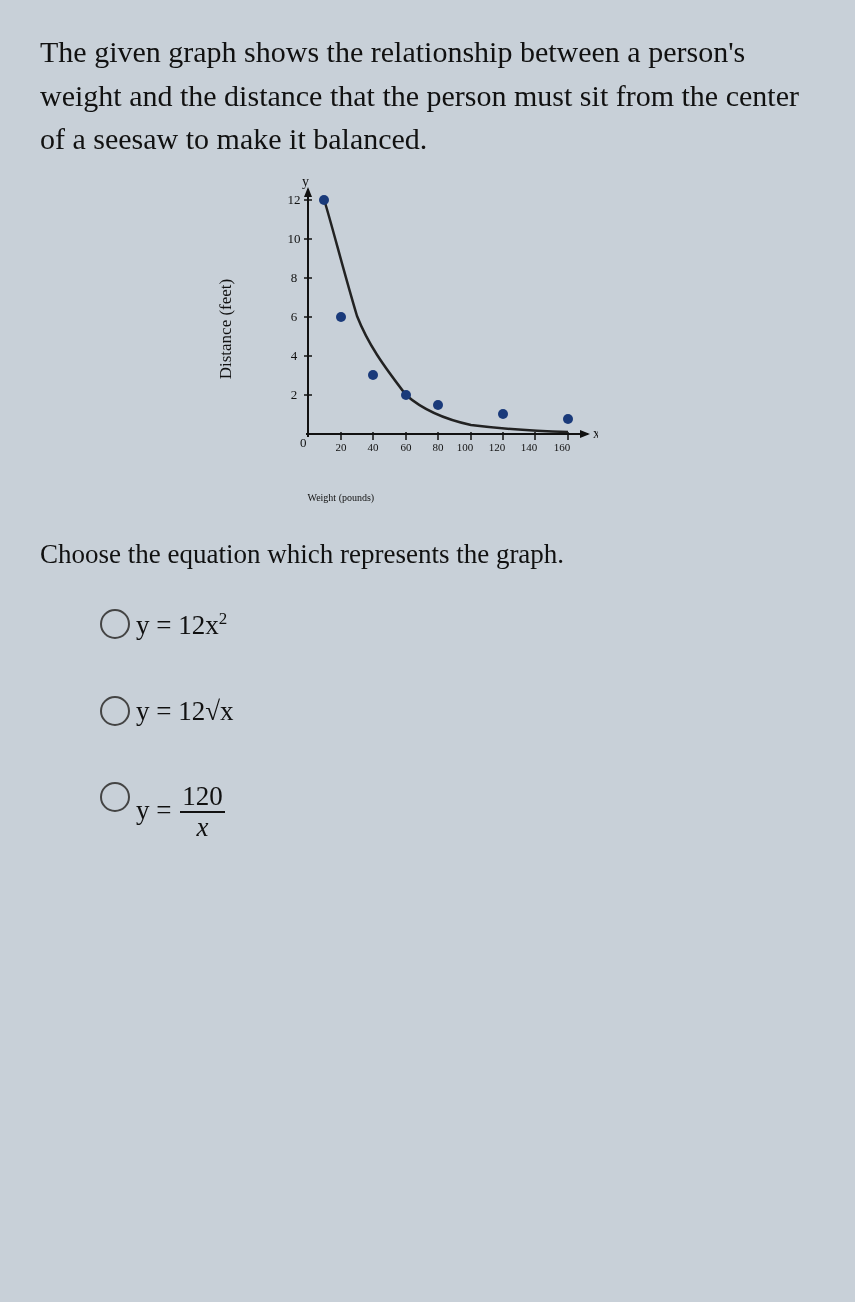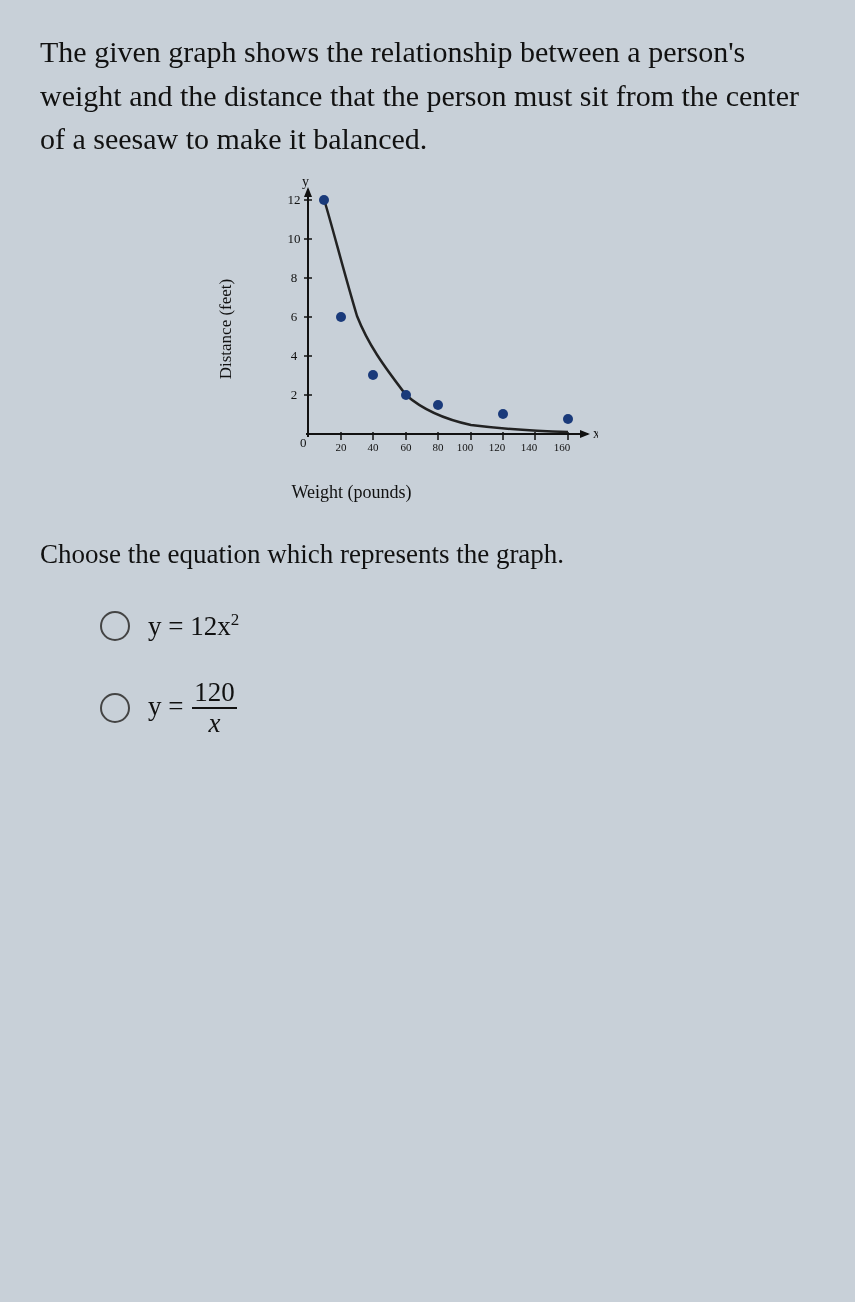--- a/index.html
+++ b/index.html
@@ -45,33 +45,33 @@
       position: absolute;
       bottom: -28px;
       left: 50%;
       transform: translateX(-30%);
       font-size: 17px;
       color: #111;
     }
     .question-text {
       font-size: 27px;
       line-height: 1.45;
-      margin-bottom: 36px;
+      margin-bottom: 16px;
     }
     .options {
       display: flex;
       flex-direction: column;
       gap: 36px;
       padding-left: 60px;
     }
     .option {
       display: flex;
-      align-items: center;
-      gap: 18px;
+      gap: 6px;
       font-size: 27px;
+      margin-top: 19px;
     }
     .radio-circle {
       width: 30px;
       height: 30px;
       border: 2.5px solid #444;
       border-radius: 50%;
       background: transparent;
       flex-shrink: 0;
     }
     .option-text {
@@ -156,38 +156,44 @@
       <circle cx="105" cy="196" r="5" fill="#1a3a7a"></circle>
 
       <circle cx="138" cy="216" r="5" fill="#1a3a7a"></circle>
 
       <circle cx="170" cy="226" r="5" fill="#1a3a7a"></circle>
 
       <circle cx="235" cy="235" r="5" fill="#1a3a7a"></circle>
 
       <circle cx="300" cy="240" r="5" fill="#1a3a7a"></circle>
     </svg>
-    <span class="x-label" style="position:absolute; bottom:-24px; left:90px; font-size:18px;">Weight (pounds)</span>
+    <span class="x-label" style="position:absolute; bottom:-24px; left:90px; font-size:10px;">Weight (pounds)</span>
   </div>
 </div>
 
 <div style="margin-top: 56px;">
   <p class="question-text">Choose the equation which represents the graph.</p>
 </div>
 
 <div class="options">
 
   <div class="option">
     <div class="radio-circle"></div>
     <span class="option-text">
       y = 12x<sup>2</sup>
     </span>
   </div>
 
 
+  <div class="option">
+    <div class="radio-circle"></div>
+    <span class="option-text">
+      y = 12<span class="sqrt-sym">√x</span>
+    </span>
+  </div>
 
   <div class="option">
     <div class="radio-circle"></div>
     <span class="option-text">
       y = <span class="fraction">
           <span class="numer">120</span>
           <span class="denom"><i>x</i></span>
         </span>
     </span>
   </div>

